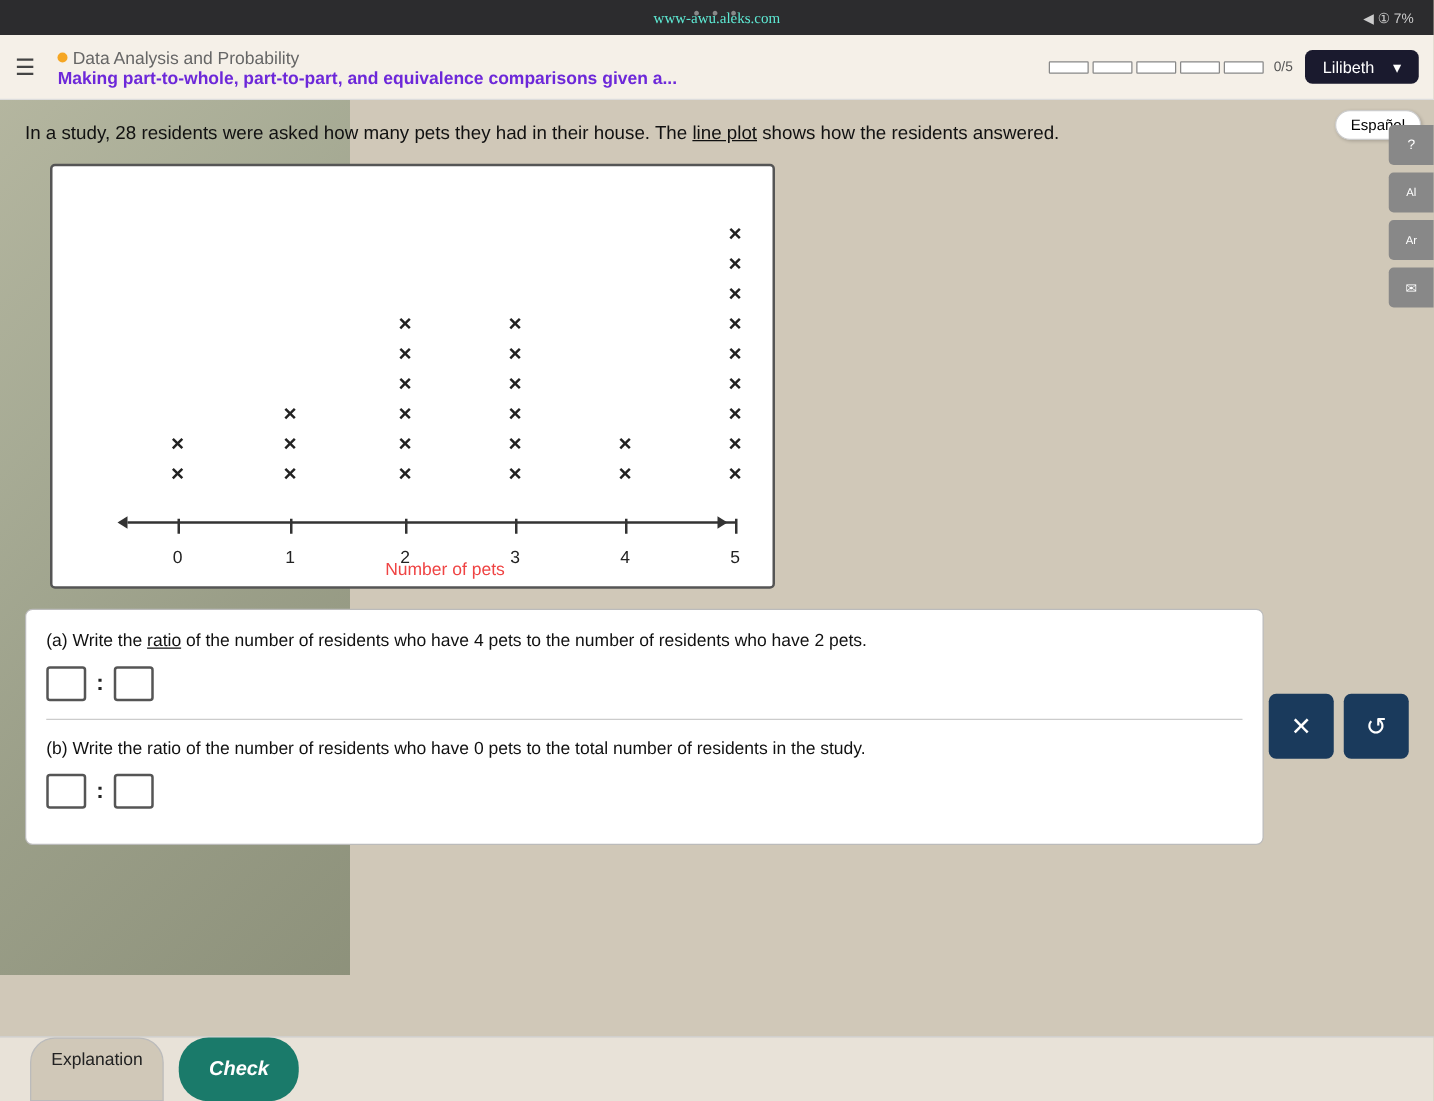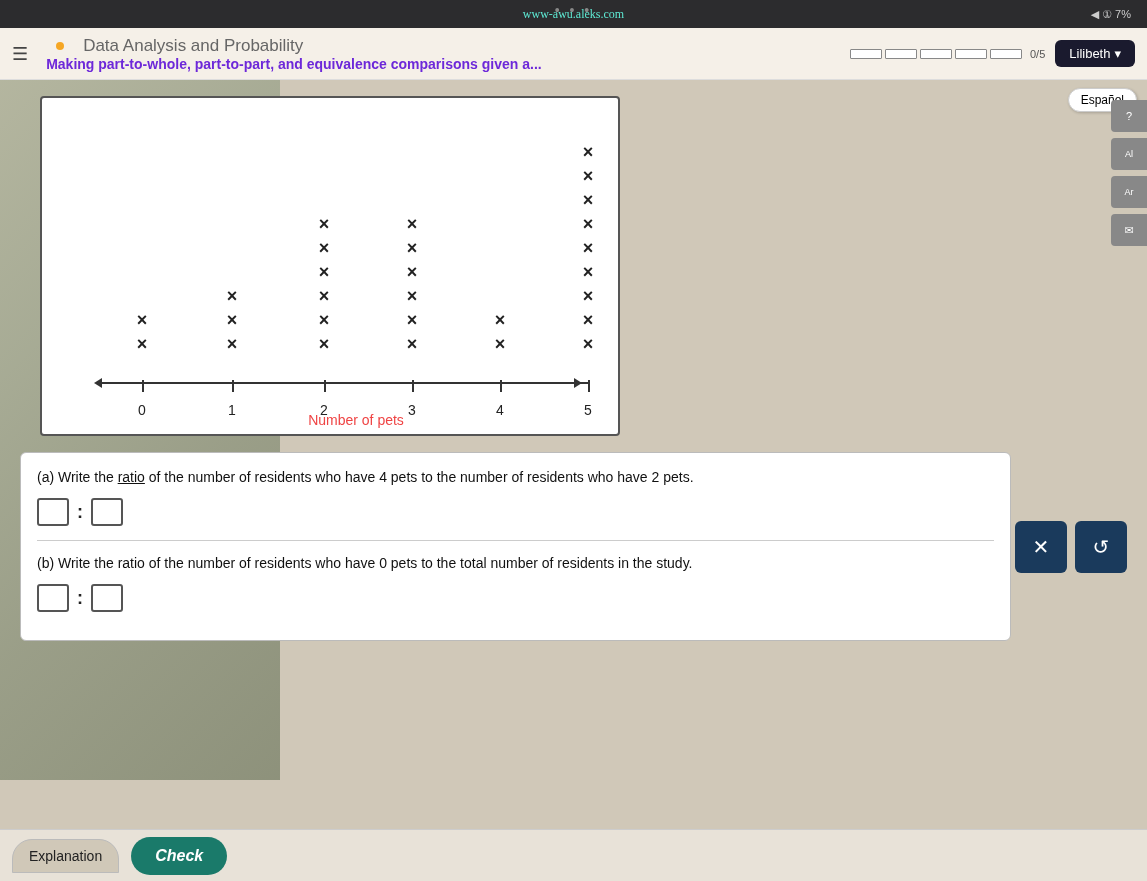--- a/index.html
+++ b/index.html
@@ -56,26 +56,25 @@
     .hamburger {
       font-size: 18px;
       cursor: pointer;
       color: #444;
       margin-right: 8px;
     }
     .nav-breadcrumb {
       flex: 1;
     }
     .nav-breadcrumb .subject {
-      font-size: 17px;
+      font-size: 14px;
       color: #666;
       display: flex;
       align-items: center;
-      gap: 19px;
-      margin-left: 10px;
+      gap: 4px;
     }
     .nav-breadcrumb .subject .dot {
       width: 8px;
       height: 8px;
       background: #f5a623;
       border-radius: 50%;
       display: inline-block;
     }
     .nav-breadcrumb .lesson-title {
       font-size: 14px;
@@ -107,21 +106,21 @@
     .user-btn {
       background: #1a1a2e;
       color: #fff;
       border: none;
       border-radius: 6px;
       padding: 6px 14px;
       font-size: 13px;
       cursor: pointer;
       display: flex;
       align-items: center;
-      gap: 4px;
+      gap: 15px;
     }
 
     
     .espanol-btn {
       position: absolute;
       right: 10px;
       top: 88px;
       background: #fff;
       border: 1px solid #ccc;
       border-radius: 16px;
@@ -333,22 +332,21 @@
     
     .bottom-bar {
       position: absolute;
       bottom: 0;
       left: 0;
       right: 0;
       height: 52px;
       background: #e8e2d8;
       border-top: 1px solid #ccc;
       display: flex;
-      align-items: center;
-      padding: 0 12px;
+      padding: 0 24px;
       gap: 12px;
     }
     .explanation-tab {
       background: #d0c8b8;
       border: 1px solid #bbb;
       border-radius: 20px 20px 0 0;
       padding: 8px 16px;
       font-size: 14px;
       cursor: pointer;
       color: #222;
@@ -437,20 +435,23 @@
 <div class="right-panel">
   <div class="right-tab">?</div>
   <div class="right-tab" style="font-size:9px;">Al</div>
   <div class="right-tab" style="font-size:9px;">Ar</div>
   <div class="right-tab">✉</div>
 </div>
 
 <div class="content-wrapper">
   <div class="main-content">
 
+    <p class="problem-text">
+      <span>In a study, 28 residents were asked how many pets they had in their house. The </span><span class="underline">line plot</span><span> shows how the residents answered.</span>
+    </p>
 
     <div class="chart-container">
       <div class="chart-inner">
 
         <span class="x-mark" style="left: 80px; bottom: 40px;">×</span>
         <span class="x-mark" style="left: 80px; bottom: 64px;">×</span>
 
         <span class="x-mark" style="left: 170px; bottom: 40px;">×</span>
         <span class="x-mark" style="left: 170px; bottom: 64px;">×</span>
         <span class="x-mark" style="left: 170px; bottom: 88px;">×</span>

